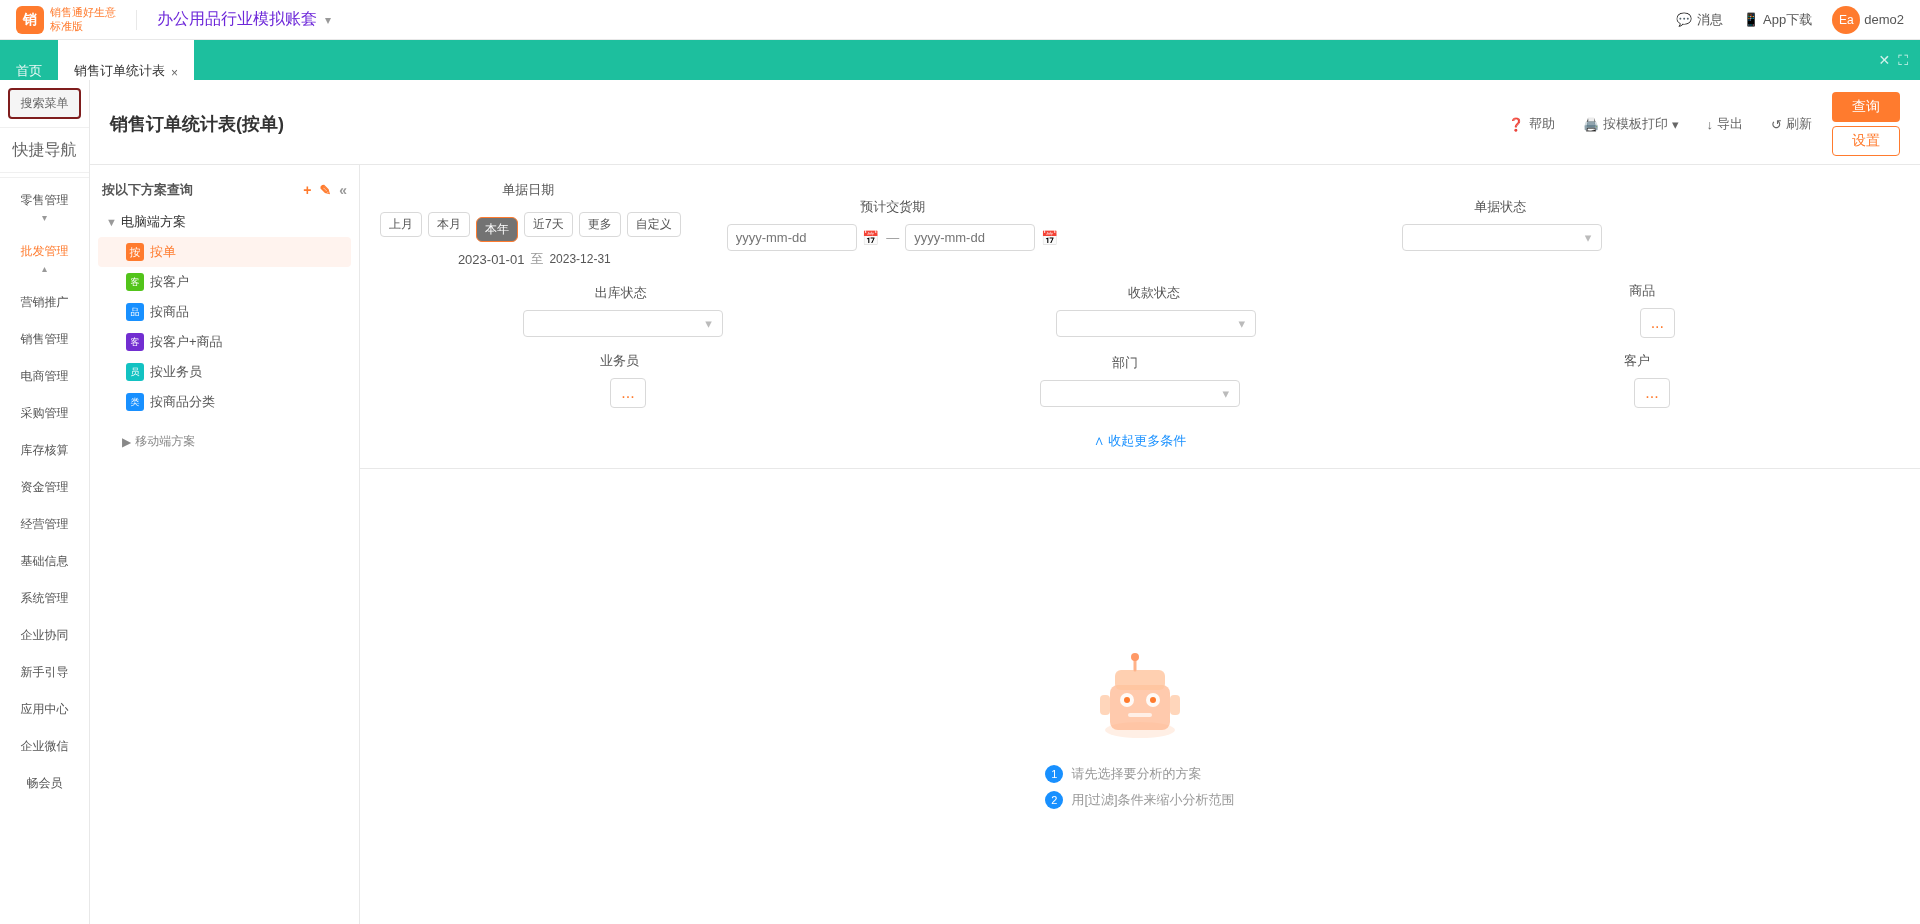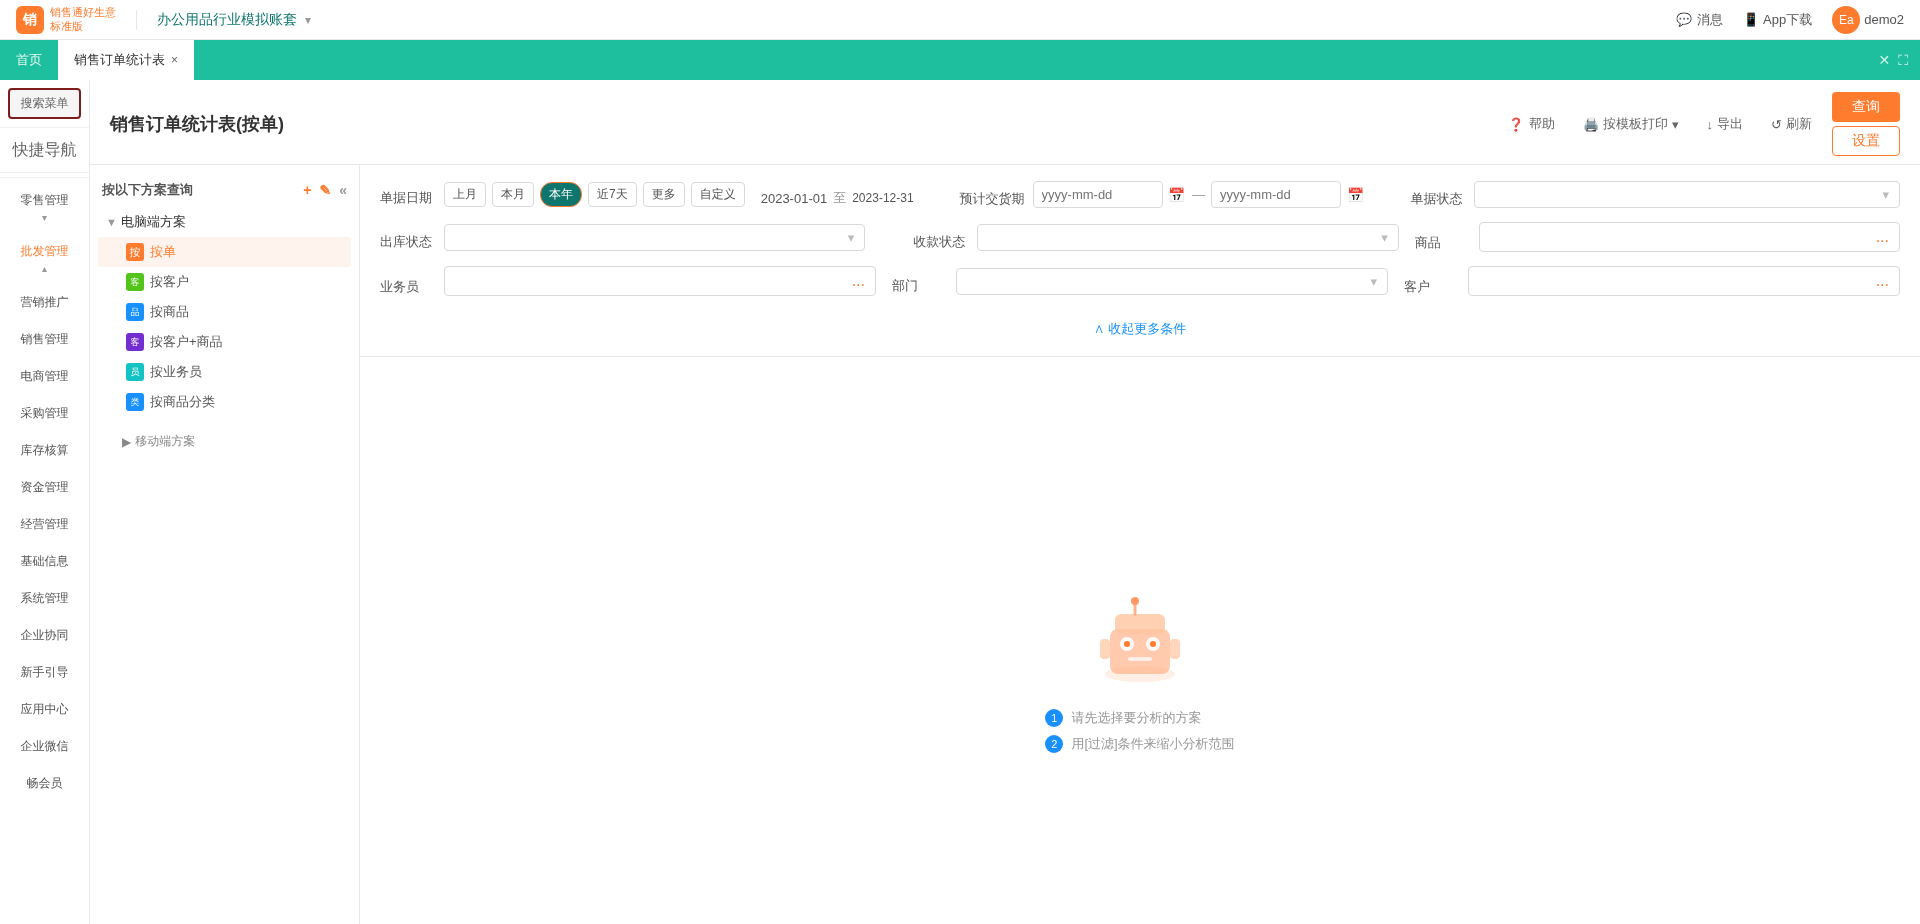--- a/index.html
+++ b/index.html
@@ -4,29 +4,29 @@
   <style>
     * { margin: 0; padding: 0; box-sizing: border-box; }
     body { font-family: 'Microsoft YaHei', Arial, sans-serif; font-size: 13px; background: #f0f2f5; color: #333; width: 1920px; height: 924px; overflow: hidden; }
 
     
     .top-bar { height: 40px; background: #fff; display: flex; align-items: center; justify-content: space-between; padding: 0 16px; border-bottom: 1px solid #e8e8e8; }
     .top-bar-left { display: flex; align-items: center; gap: 8px; }
     .logo-area { display: flex; align-items: center; gap: 6px; }
     .logo-icon { width: 28px; height: 28px; background: #ff7b2e; border-radius: 6px; display: flex; align-items: center; justify-content: center; color: white; font-size: 14px; font-weight: bold; }
     .logo-text { font-size: 11px; color: #ff7b2e; line-height: 1.2; }
-    .top-bar-title { font-size: 14px; color: #0f766e; }
+    .top-bar-title { font-size: 16px; color: #6d28d9; }
     .top-bar-arrow { color: #999; font-size: 12px; }
     .top-bar-right { display: flex; align-items: center; gap: 20px; }
     .top-bar-item { display: flex; align-items: center; gap: 4px; font-size: 13px; color: #555; cursor: pointer; }
     .avatar { width: 28px; height: 28px; border-radius: 50%; background: #ff7b2e; display: flex; align-items: center; justify-content: center; color: white; font-size: 12px; }
 
     
     .nav-tabs { height: 40px; background: #1dbf9e; display: flex; align-items: center; padding: 0 0; }
-    .nav-tab { height: 40px; display: flex; align-items: center; padding: 0 16px; font-size: 13px; color: rgba(255,255,255,0.85); cursor: pointer; }
+    .nav-tab { height: 40px; display: flex; align-items: flex-end; padding: 0 16px; font-size: 13px; color: rgba(255,255,255,0.85); cursor: pointer; }
     .nav-tab.active { background: #fff; color: #333; border-radius: 0; }
     .nav-tab .close-btn { margin-left: 6px; color: #666; font-size: 12px; }
     .nav-tab-home { color: rgba(255,255,255,0.9); }
     .window-controls { margin-left: auto; display: flex; align-items: center; gap: 8px; padding-right: 12px; }
     .win-btn { color: rgba(255,255,255,0.8); font-size: 14px; cursor: pointer; }
 
     
     .main-layout { display: flex; height: calc(924px - 40px - 40px); }
 
     
@@ -67,32 +67,32 @@
     .tree-child.active { background: #fff3ee; color: #ff7b2e; }
     .tree-child .child-icon { width: 18px; height: 18px; border-radius: 3px; margin-right: 6px; display: flex; align-items: center; justify-content: center; font-size: 11px; color: white; }
     .icon-orange { background: #ff7b2e; }
     .icon-green { background: #52c41a; }
     .icon-blue { background: #1890ff; }
     .icon-purple { background: #722ed1; }
     .icon-teal { background: #13c2c2; }
     .tree-sub-section { padding: 4px 0 4px 16px; }
     .tree-sub-parent { display: flex; align-items: center; padding: 4px 8px; font-size: 12px; color: #888; cursor: pointer; }
     .filter-row { display: flex; align-items: center; gap: 16px; margin-bottom: 14px; flex-wrap: wrap; }
-    .filter-item { display: flex; align-items: flex-end; gap: 8px; }
+    .filter-item { display: flex; align-items: center; gap: 8px; flex-direction: column; }
     .filter-label { font-size: 13px; color: #555; white-space: nowrap; min-width: 56px; }
     .filter-select { border: 1px solid #d9d9d9; border-radius: 4px; padding: 5px 10px; font-size: 13px; color: #333; min-width: 200px; outline: none; background: #fff; display: flex; align-items: center; justify-content: space-between; cursor: pointer; }
     .filter-date-range { display: flex; align-items: center; gap: 6px; }
     .date-input { border: 1px solid #d9d9d9; border-radius: 4px; padding: 5px 8px; font-size: 13px; color: #3b82f6; width: 130px; outline: none; }
     .date-icon { color: #ff7b2e; font-size: 14px; }
     .date-sep { color: #999; }
 
     
     .date-quick { display: flex; gap: 6px; align-items: center; }
     .dq-btn { padding: 3px 8px; border: 1px solid #d9d9d9; border-radius: 4px; font-size: 12px; color: #555; cursor: pointer; background: #fff; }
-    .dq-btn.active { background: #0f766e; color: white; border-color: #ff7b2e; border-radius: 12px; }
+    .dq-btn.active { background: #737373; color: white; border-color: #ff7b2e; border-radius: 6px; margin-top: 10px; }
     .filter-ellipsis { color: #ff7b2e; font-size: 16px; cursor: pointer; }
 
     
     .collapse-row { text-align: center; padding: 10px; color: #1890ff; font-size: 13px; cursor: pointer; }
     .collapse-row span { color: #1890ff; }
 
     
     .empty-state { display: flex; flex-direction: column; align-items: center; justify-content: center; flex: 1; padding-top: 60px; }
     .empty-icon { width: 120px; height: 100px; position: relative; margin-bottom: 20px; }
     .empty-hints { display: flex; flex-direction: column; gap: 8px; }

